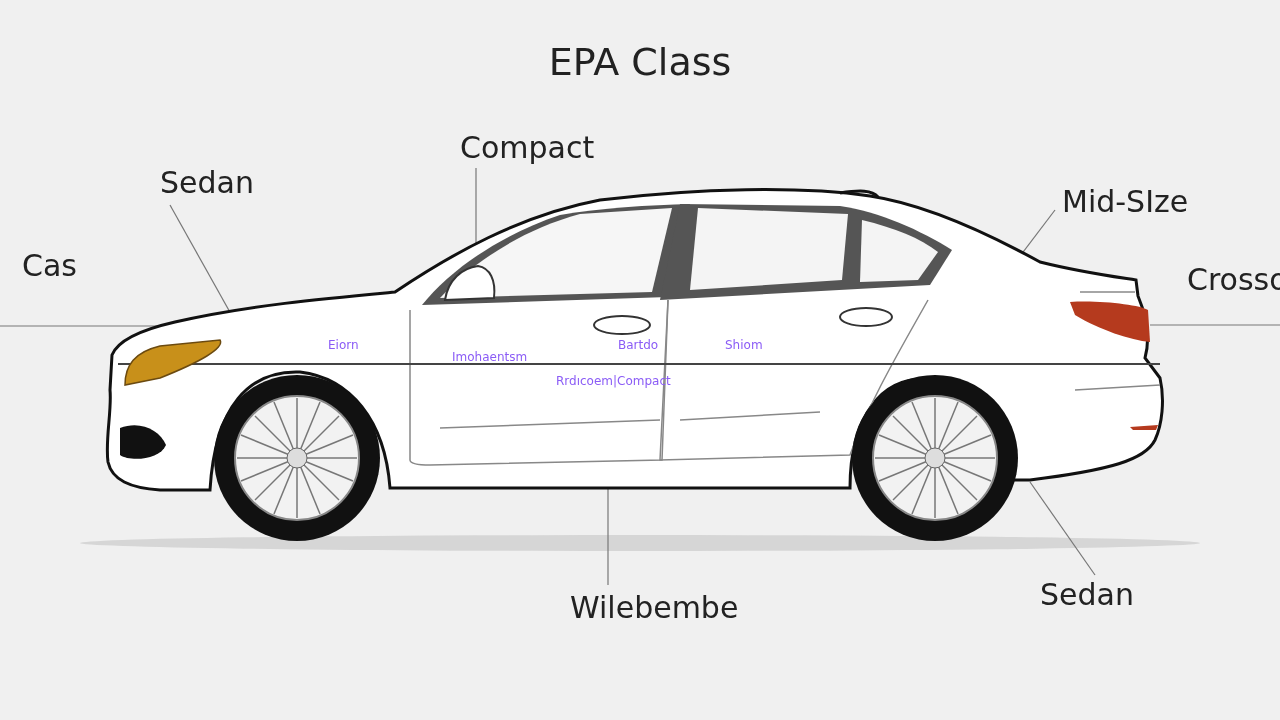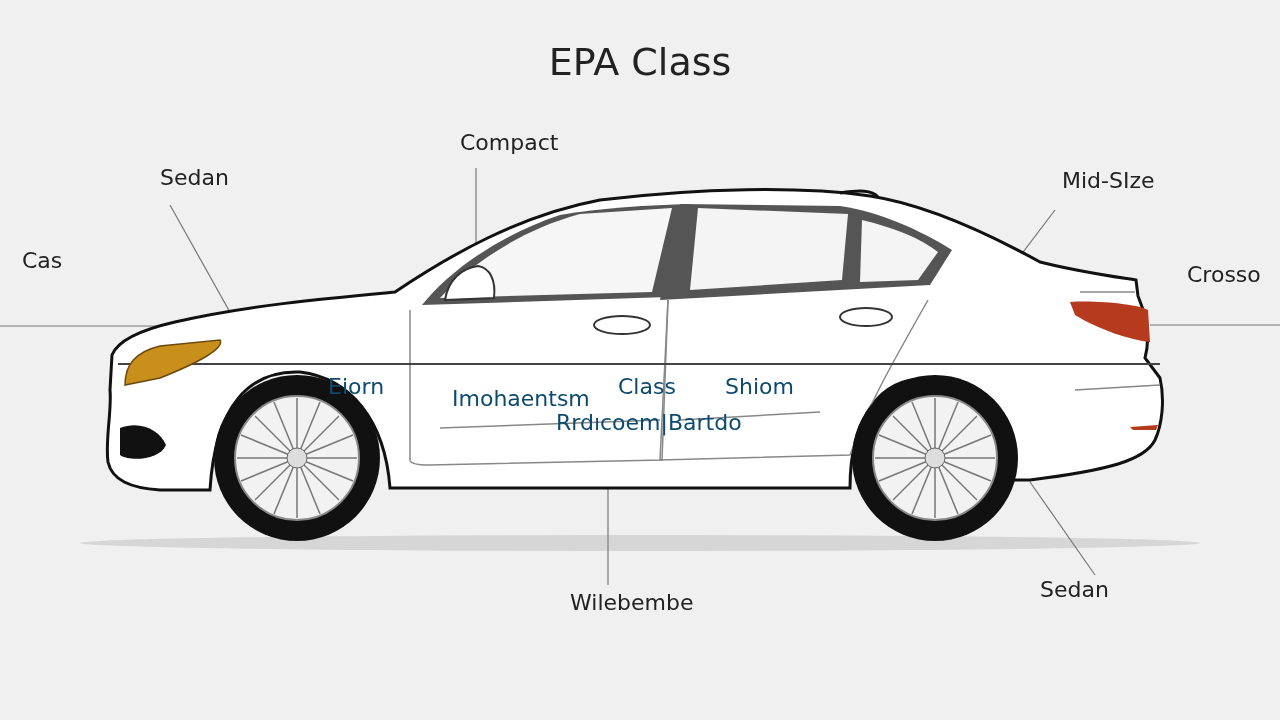--- a/index.html
+++ b/index.html
@@ -1,19 +1,19 @@
 <!DOCTYPE html>
 <html><head>
 <meta charset="utf-8">
 <style>
   html, body { margin:0; padding:0; }
   body { width:1280px; height:720px; background:#f0f0f0; position:relative; overflow:hidden; font-family:"Liberation Sans", sans-serif; }
   .title { position:absolute; top:40px; left:0; width:1280px; text-align:center; font-size:38px; color:#222; font-family:"DejaVu Sans", sans-serif; }
-  .lbl { position:absolute; color:#222; font-family:"DejaVu Sans", sans-serif; font-size:22px; white-space:nowrap; }
-  .inner { position:absolute; color:#0c4a6e; font-family:"DejaVu Sans", sans-serif; font-size:22px; white-space:nowrap;margin-top:36px; }
+  .lbl { position:absolute; color:#222; font-family:"DejaVu Sans", sans-serif; font-size:30px; white-space:nowrap; }
+  .inner { position:absolute; color:#8b5cf6; font-family:"DejaVu Sans", sans-serif; font-size:12px; white-space:nowrap; }
   svg.car { position:absolute; left:0; top:0; }
 </style>
 </head>
 <body>
 
 <div class="title">EPA Class</div>
 
 <svg class="car" width="1280" height="720" viewBox="0 0 1280 720">
 
   <ellipse cx="640" cy="543" rx="560" ry="8" fill="#d6d6d6"></ellipse>
@@ -89,23 +89,23 @@
         <line x1="958" y1="402" x2="912" y2="514"></line>
       <line x1="879" y1="435" x2="991" y2="481"></line>
         <line x1="879" y1="481" x2="991" y2="435"></line>
     </g>
     <circle cx="935" cy="458" r="10" fill="#ddd" stroke="#666"></circle>
   </g>
 </svg>
 
 <div class="lbl" style="left:460px;top:130px;">Compact</div>
 <div class="lbl" style="left:160px;top:165px;">Sedan</div>
-<div class="lbl" style="left:1062px;top:168px;">Mid-SIze</div>
+<div class="lbl" style="left:1062px;top:184px;">Mid-SIze</div>
 <div class="lbl" style="left:22px;top:248px;">Cas</div>
 <div class="lbl" style="left:1187px;top:262px;">Crosso</div>
 <div class="lbl" style="left:1040px;top:577px;">Sedan</div>
 <div class="lbl" style="left:538px;top:590px;margin-left:32px;">Wilebembe</div>
 
 <div class="inner" style="left:328px;top:338px;">Eiorn</div>
 <div class="inner" style="left:452px;top:350px;">Imohaentsm</div>
-<div class="inner" style="left:618px;top:338px;">Class</div>
+<div class="inner" style="left:618px;top:338px;">Bartdo</div>
 <div class="inner" style="left:725px;top:338px;">Shiom</div>
-<div class="inner" style="left:556px;top:374px;">Rrdıcoem|Bartdo</div>
+<div class="inner" style="left:556px;top:374px;">Rrdıcoem|Compact</div>
 
 </body></html>

